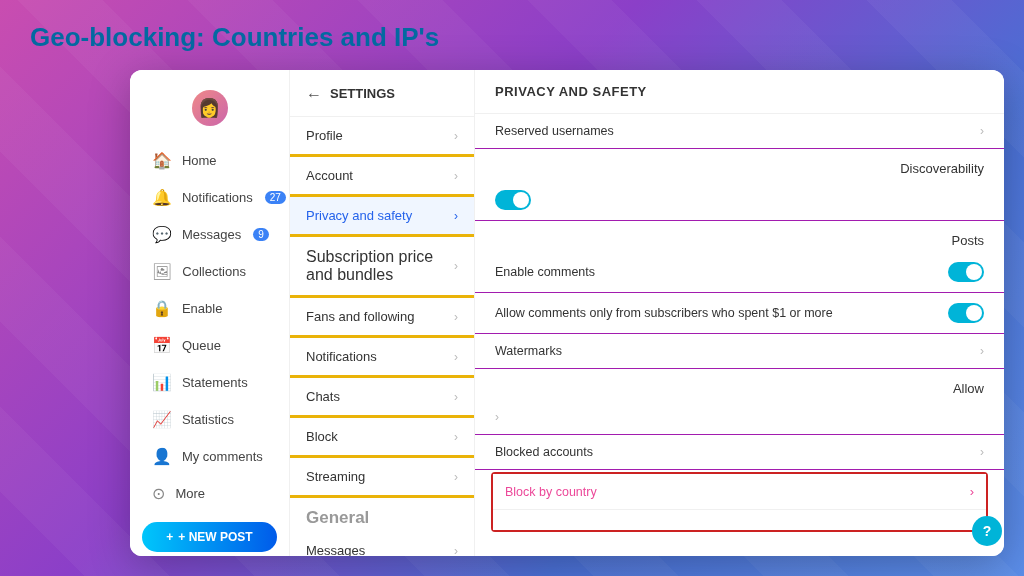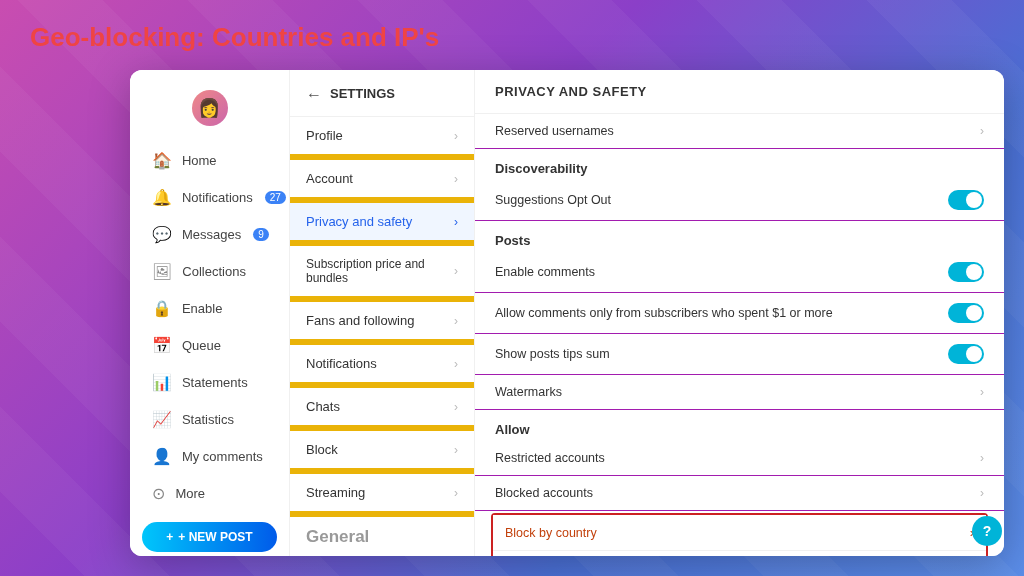--- a/index.html
+++ b/index.html
@@ -23,21 +23,21 @@
         rgba(255,255,255,0.04) 60px,
         rgba(255,255,255,0.04) 120px
       );
       pointer-events: none;
     }
 
     .page-title {
       position: absolute;
       top: 22px;
       left: 30px;
-      color: #ef4444;
+      color: #0369a1;
       font-size: 26px;
       font-weight: 700;
       z-index: 10;
     }
 
     .main-container {
       position: absolute;
       top: 70px;
       left: 130px;
       right: 20px;
@@ -132,21 +132,21 @@
     }
     .settings-header .back-arrow { color: #555; font-size: 16px; cursor: pointer; }
     .middle-item {
       display: flex;
       align-items: center;
       justify-content: space-between;
       padding: 11px 16px;
       font-size: 13px;
       color: #333;
       cursor: pointer;
-      border-bottom: 6px solid #eab308;
+      border-bottom: 3px solid #eab308;
     }
     .middle-item.active { background: #f0f6ff; color: #2563eb; }
     .middle-item .chevron { color: #bbb; font-size: 12px; }
     .section-label {
       padding: 10px 16px 4px;
       font-size: 17px;
       font-weight: 600;
       color: #999;
       text-transform: none;
     }
@@ -161,22 +161,23 @@
       padding: 14px 20px;
       font-size: 13px;
       font-weight: 700;
       color: #333;
       letter-spacing: 0.5px;
       border-bottom: 1px solid #f0f0f0;
     }
     .right-section-title {
       padding: 12px 20px 4px;
       font-size: 13px;
-      font-weight: 700;
+      font-weight: 400;
       color: #333;
+      text-align: right;
     }
     .right-item {
       display: flex;
       align-items: center;
       justify-content: flex-start;
       padding: 10px 20px;
       border-bottom: 1px solid #a21caf;
       font-size: 13px;
       color: #333;
     }
@@ -206,21 +207,21 @@
       border: 2px solid #cc2222;
       margin: 0 16px;
       border-radius: 4px;
     }
     .highlight-item {
       display: flex;
       align-items: center;
       justify-content: space-between;
       padding: 10px 12px;
       font-size: 13px;
-      color: #c2410c;
+      color: #ec4899;
       background: white;
     }
     .highlight-item:first-child { border-bottom: 1px solid #f0f0f0; }
 
     
     .help-btn {
       position: absolute;
       bottom: 30px;
       right: 22px;
       width: 30px;
@@ -314,21 +315,21 @@
     </div>
     <div class="middle-item">
       <span>Account</span>
       <span class="chevron">›</span>
     </div>
     <div class="middle-item active">
       <span>Privacy and safety</span>
       <span class="chevron" style="color:#2563eb;">›</span>
     </div>
     <div class="middle-item">
-      <span style="font-size:12px;">Subscription price and bundles</span>
+      <span style="font-size:16px;">Subscription price and bundles</span>
       <span class="chevron">›</span>
     </div>
     <div class="middle-item">
       <span>Fans and following</span>
       <span class="chevron">›</span>
     </div>
     <div class="middle-item">
       <span>Notifications</span>
       <span class="chevron">›</span>
     </div>
@@ -360,45 +361,39 @@
   <div class="right-panel">
     <div class="right-header">PRIVACY AND SAFETY</div>
 
     <div class="right-item">
       <span class="right-item-text">Reserved usernames</span>
       <span class="chevron">›</span>
     </div>
 
     <div class="right-section-title">Discoverability</div>
     <div class="right-item">
-      <span class="right-item-text">Suggestions Opt Out</span>
       <div class="toggle"></div>
     </div>
 
     <div class="right-section-title">Posts</div>
     <div class="right-item">
       <span class="right-item-text">Enable comments</span>
       <div class="toggle"></div>
     </div>
     <div class="right-item">
       <span class="right-item-text">Allow comments only from subscribers who spent $1 or more</span>
       <div class="toggle"></div>
     </div>
     <div class="right-item">
-      <span class="right-item-text">Show posts tips sum</span>
-      <div class="toggle"></div>
-    </div>
-    <div class="right-item">
       <span class="right-item-text">Watermarks</span>
       <span class="chevron">›</span>
     </div>
 
     <div class="right-section-title">Allow</div>
     <div class="right-item">
-      <span class="right-item-text">Restricted accounts</span>
       <span class="chevron">›</span>
     </div>
     <div class="right-item">
       <span class="right-item-text">Blocked accounts</span>
       <span class="chevron">›</span>
     </div>
 
     <div class="highlight-box" style="margin-top:2px; margin-bottom:2px;">
       <div class="highlight-item">
         <span class="right-item-text">Block by country</span>

